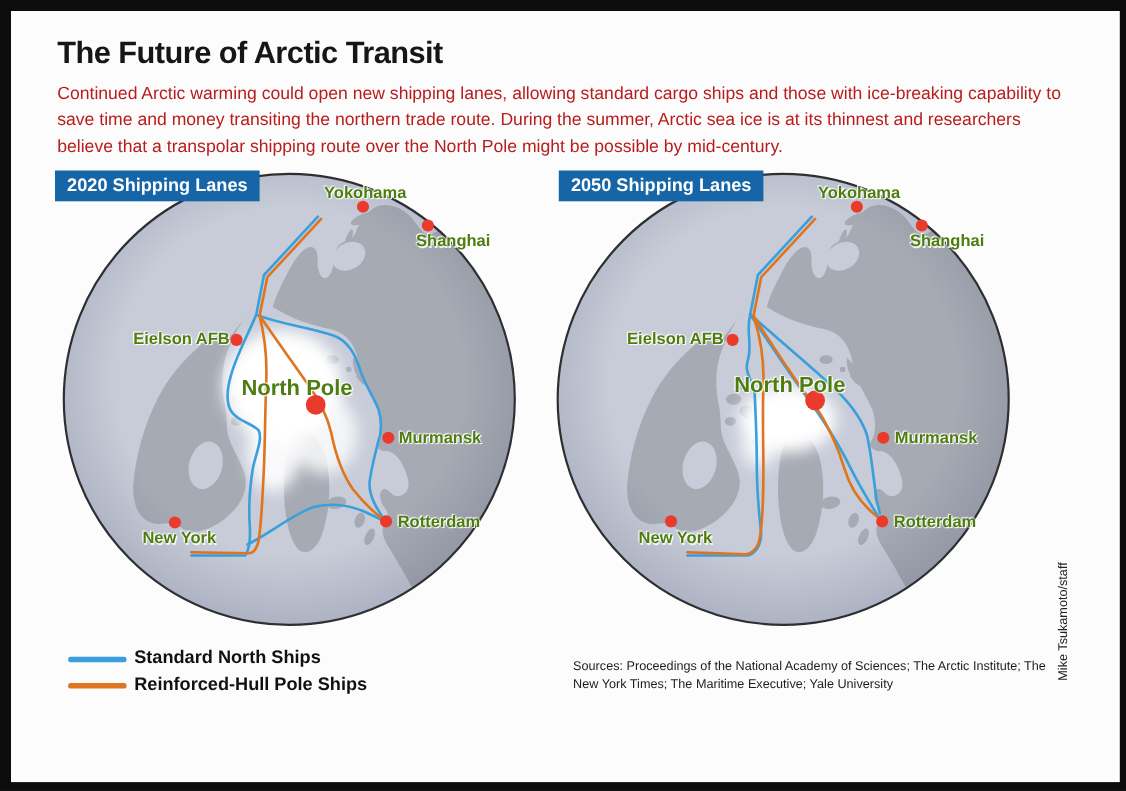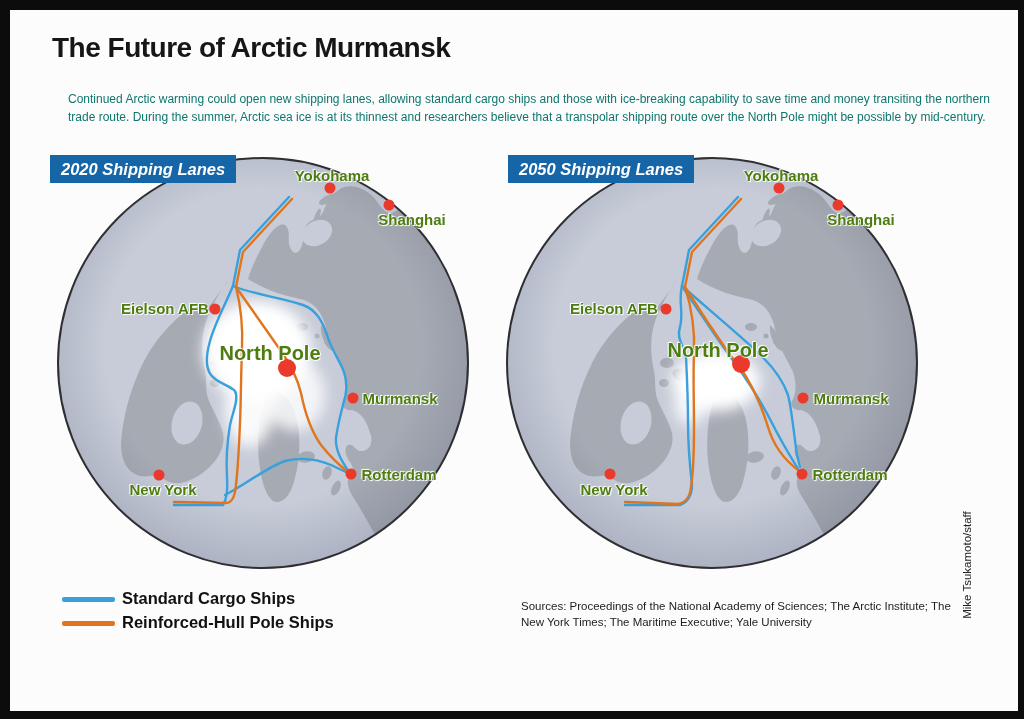--- a/index.html
+++ b/index.html
@@ -1,24 +1,24 @@
 <!DOCTYPE html>
 <html><head>
 <meta charset="utf-8">
 <style>
   html,body{margin:0;padding:0;background:#555;}
   .outer{position:relative;width:1024px;height:719px;background:#0c0c0c;font-family:"Liberation Sans",sans-serif;overflow:hidden;}
   .inner{position:absolute;left:10px;top:10px;right:6px;bottom:8px;background:#fcfcfc;}
   .title{position:absolute;left:42px;top:22px;margin:0;font-size:28px;font-weight:bold;letter-spacing:-0.5px;color:#161616;}
-  .intro{position:absolute;left:42px;top:64px;width:928px;margin:16px;font-size:12px;line-height:1.5;color:#0f766e;}
+  .intro{position:absolute;left:42px;top:64px;width:928px;margin:0;font-size:16px;line-height:1.5;color:#b91c1c;}
   .map-box{position:absolute;width:417px;height:417px;}
   .map-2020{left:45px;top:145px;}
   .map-2050{left:494px;top:145px;}
   .globe{position:absolute;left:0;top:0;}
-  .badge{position:absolute;top:0;height:28px;line-height:28px;padding:0 11px;background:#1565a7;color:#fff;font-size:16.5px;font-weight:bold;white-space:nowrap;font-style:italic;}
+  .badge{position:absolute;top:0;height:28px;line-height:28px;padding:0 11px;background:#1565a7;color:#fff;font-size:16.5px;font-weight:bold;white-space:nowrap;}
   .city-label{position:absolute;transform:translateX(-50%);font-size:15px;font-weight:bold;color:#4d7c0f;white-space:nowrap;
     text-shadow:0 0 2px #fff,0 0 2px #fff,1px 1px 0 rgba(255,255,255,.85),-1px -1px 0 rgba(255,255,255,.85);}
   .city-label.np{font-size:20px;}
   .legend{position:absolute;left:52px;top:578px;}
   .legend-row{position:relative;height:24px;}
   .swatch{position:absolute;left:0;top:9px;width:53px;height:4.5px;border-radius:2px;}
   .swatch.blue{background:#3aa0dc;}
   .swatch.orange{background:#e0751f;}
   .legend-text{position:absolute;left:60px;top:1px;font-size:16.5px;font-weight:bold;color:#111;white-space:nowrap;}
   .sources{position:absolute;left:511px;top:589px;width:432px;font-size:11.5px;line-height:1.38;color:#1d1d1d;}
@@ -73,21 +73,21 @@
         <ellipse cx="132" cy="268" rx="15" ry="22" transform="rotate(15 132 268)" fill="#c7ccd8"></ellipse>
         <ellipse cx="262" cy="78" rx="16" ry="12" transform="rotate(-30 262 78)" fill="#c7ccd8"></ellipse>
       </g>
     </g>
   </defs>
 </svg>
 
 <div class="outer">
   <div class="inner">
 
-    <h1 class="title">The Future of Arctic Murmansk</h1>
+    <h1 class="title">The Future of Arctic Transit</h1>
     <p class="intro">Continued Arctic warming could open new shipping lanes, allowing standard cargo ships and those with ice-breaking capability to save time and money transiting the northern trade route. During the summer, Arctic sea ice is at its thinnest and researchers believe that a transpolar shipping route over the North Pole might be possible by mid-century.</p>
 
     <div class="map-box map-2020">
       <svg class="globe" width="417" height="417" viewBox="0 0 417 417">
         <use href="#geo"></use>
         <g clip-path="url(#gclip)">
           <g filter="url(#soft)" fill="#ffffff">
             <ellipse cx="202" cy="196" rx="54" ry="50"></ellipse>
             <ellipse cx="194" cy="254" rx="24" ry="38" opacity="0.9"></ellipse>
             <ellipse cx="240" cy="240" rx="30" ry="36" opacity="0.8"></ellipse>
@@ -166,21 +166,21 @@
       <div class="city-label" style="left:110px;top:145px;">Eielson AFB</div>
       <div class="city-label np" style="left:214px;top:184px;">North Pole</div>
       <div class="city-label" style="left:347px;top:235px;">Murmansk</div>
       <div class="city-label" style="left:346px;top:311px;">Rotterdam</div>
       <div class="city-label" style="left:110px;top:326px;">New York</div>
     </div>
 
     <div class="legend">
       <div class="legend-row">
         <span class="swatch blue"></span>
-        <span class="legend-text">Standard Cargo Ships</span>
+        <span class="legend-text">Standard North Ships</span>
       </div>
       <div class="legend-row">
         <span class="swatch orange"></span>
         <span class="legend-text">Reinforced-Hull Pole Ships</span>
       </div>
     </div>
 
     <div class="sources">Sources: Proceedings of the National Academy of Sciences; The Arctic Institute; The New York Times; The Maritime Executive; Yale University</div>
     <div class="credit">Mike Tsukamoto/staff</div>
 

